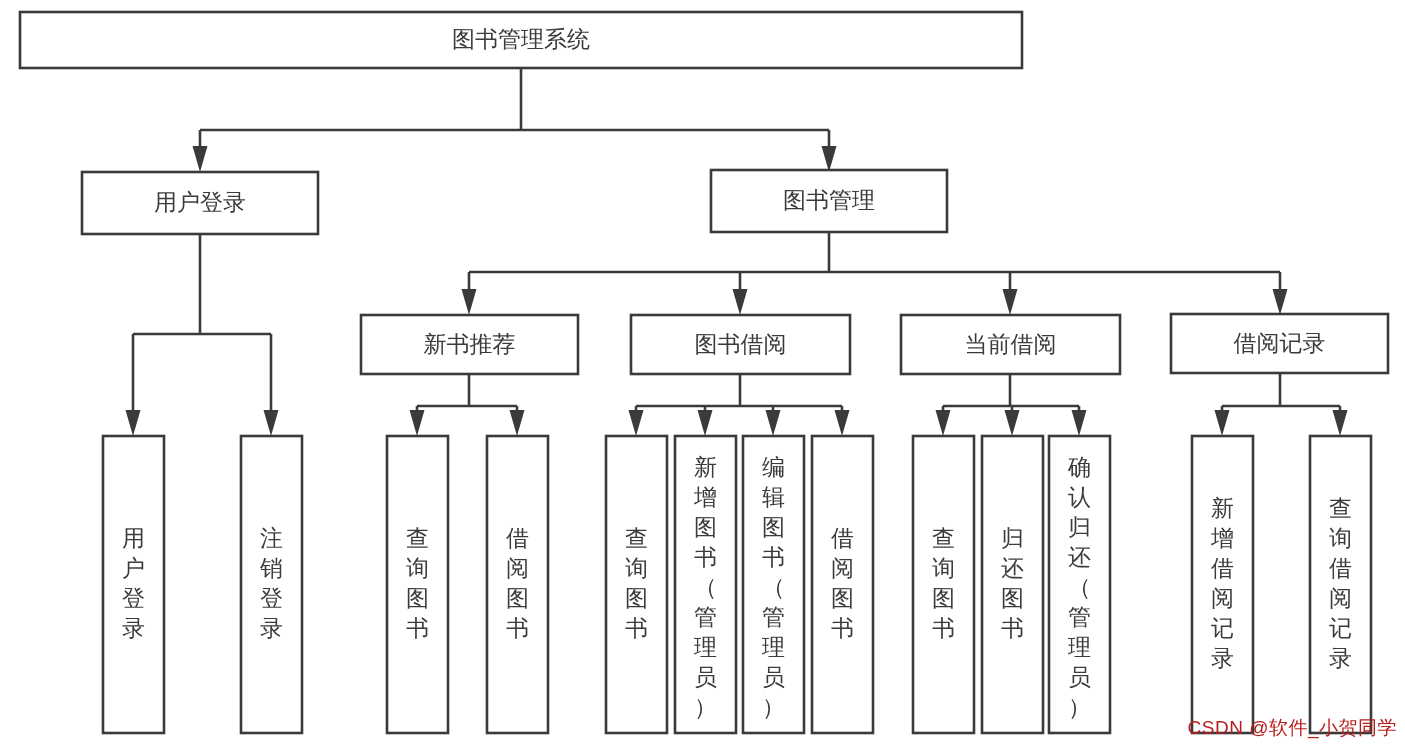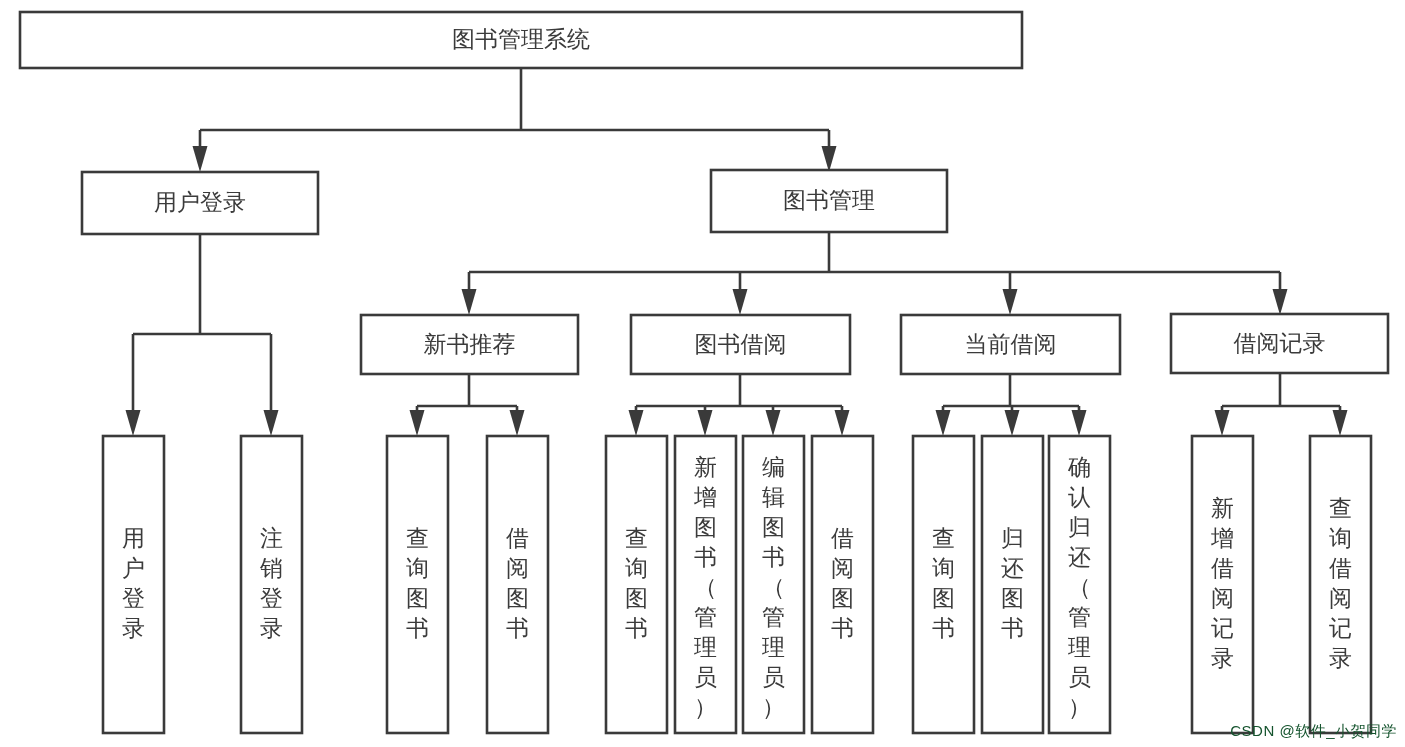--- a/index.html
+++ b/index.html
@@ -54,22 +54,22 @@
     text-anchor: middle;
   }
   .node-label.vertical {
     text-anchor: middle;
     font-size: 23px;
   }
   .watermark-text {
     position: absolute;
     right: 8px;
     bottom: 6px;
-    font-size: 15px;
-    color: #14532d;
+    font-size: 19px;
+    color: #b91c1c;
     font-family: "Liberation Sans", "DejaVu Sans", sans-serif;
     letter-spacing: 0.5px;
     white-space: nowrap;
     user-select: none;
   }
 </style>
 </head>
 <body>
 
 <div id="diagram-root">

